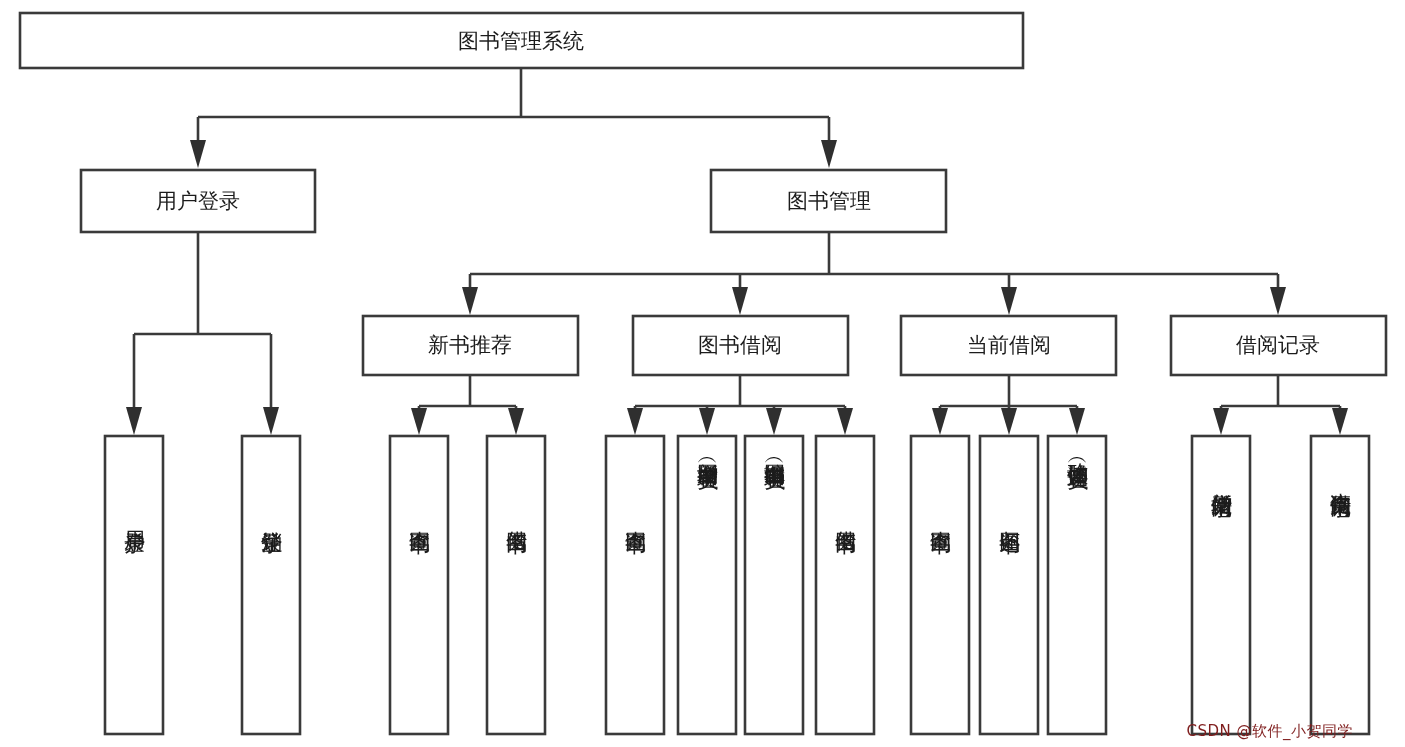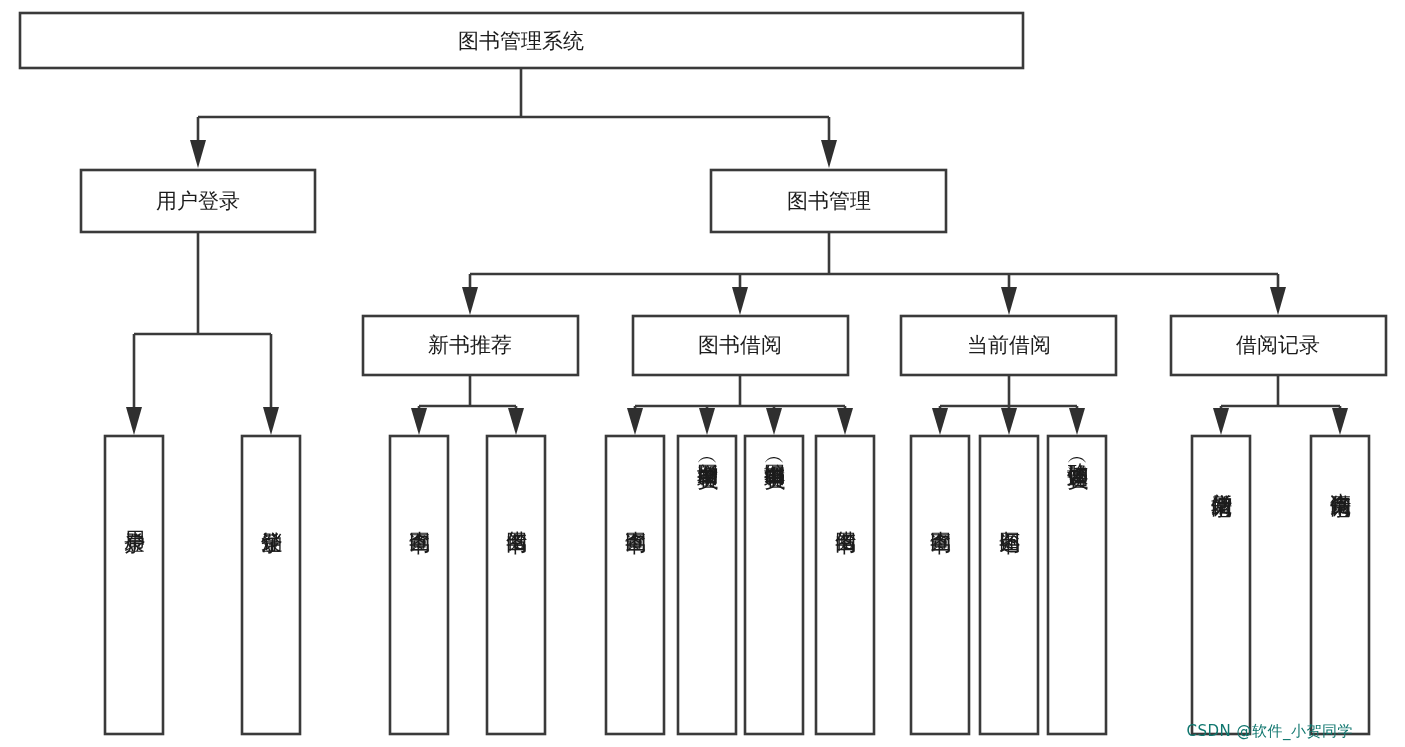--- a/index.html
+++ b/index.html
@@ -66,21 +66,21 @@
     color: #1c1c1c;
     letter-spacing: 1px;
     white-space: nowrap;
   }
   #watermark {
     position: absolute;
     right: 8px;
     bottom: 6px;
     font-family: "DejaVu Sans", "Liberation Sans", sans-serif;
     font-size: 15px;
-    color: #0f766e;
+    color: #7f1d1d;
     letter-spacing: 0.5px;
     white-space: nowrap;
   }
 </style>
 </head>
 <body>
 
 <div id="diagram-root">
 
   <svg class="flow" viewBox="0 0 1405 747" xmlns="http://www.w3.org/2000/svg">

